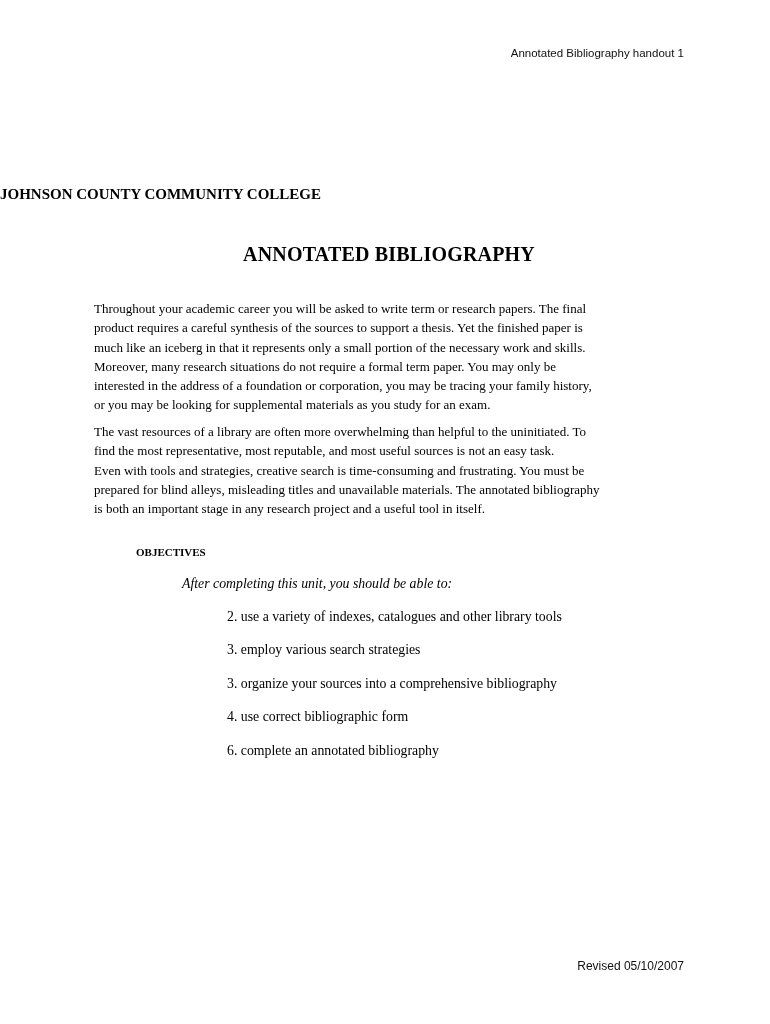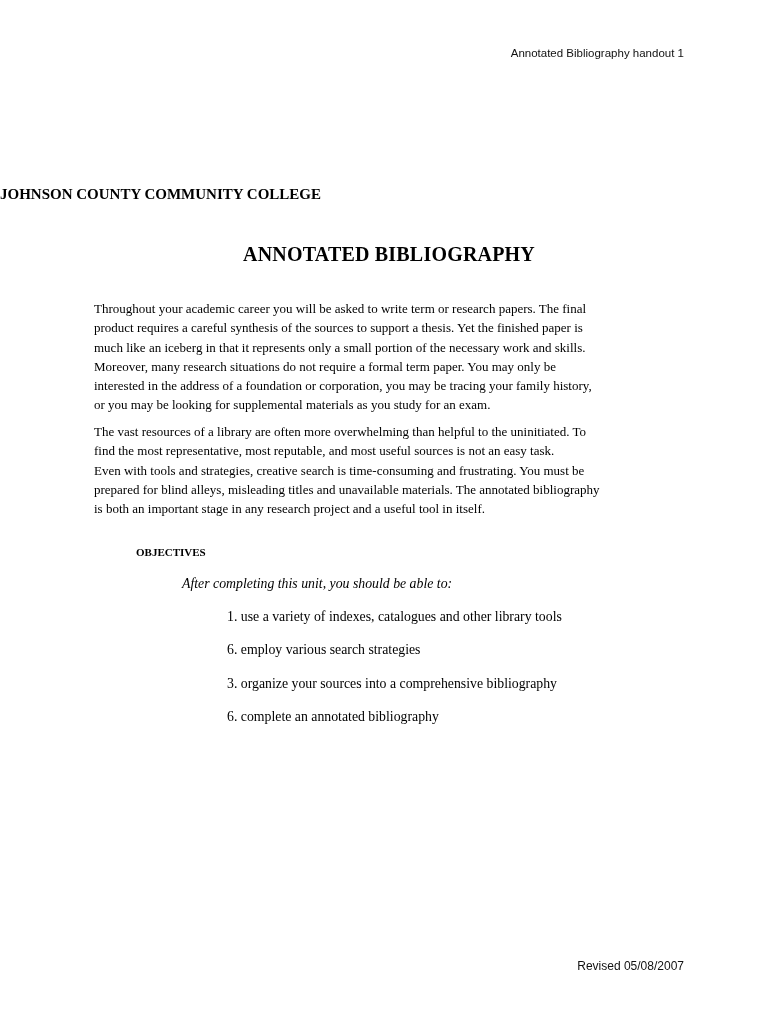--- a/index.html
+++ b/index.html
@@ -118,21 +118,22 @@
 find the most representative, most reputable, and most useful sources is not an easy task.
 Even with tools and strategies, creative search is time-consuming and frustrating. You must be
 prepared for blind alleys, misleading titles and unavailable materials. The annotated bibliography
 is both an important stage in any research project and a useful tool in itself.</p>
 
   <div class="objectives-heading">OBJECTIVES</div>
 
   <div class="objectives-intro">After completing this unit, you should be able to:</div>
 
   <div class="objectives-list">
-    <div class="objective-item">1. use a variety of indexes, catalogues and other library tools</div>
-    <div class="objective-item">6. employ various search strategies</div>
+    <div class="objective-item">2. use a variety of indexes, catalogues and other library tools</div>
+    <div class="objective-item">3. employ various search strategies</div>
     <div class="objective-item">3. organize your sources into a comprehensive bibliography</div>
+    <div class="objective-item">4. use correct bibliographic form</div>
     <div class="objective-item">6. complete an annotated bibliography</div>
   </div>
 
-  <div class="page-footer">Revised 05/08/2007</div>
+  <div class="page-footer">Revised 05/10/2007</div>
 
 </div>
 
 </body></html>

